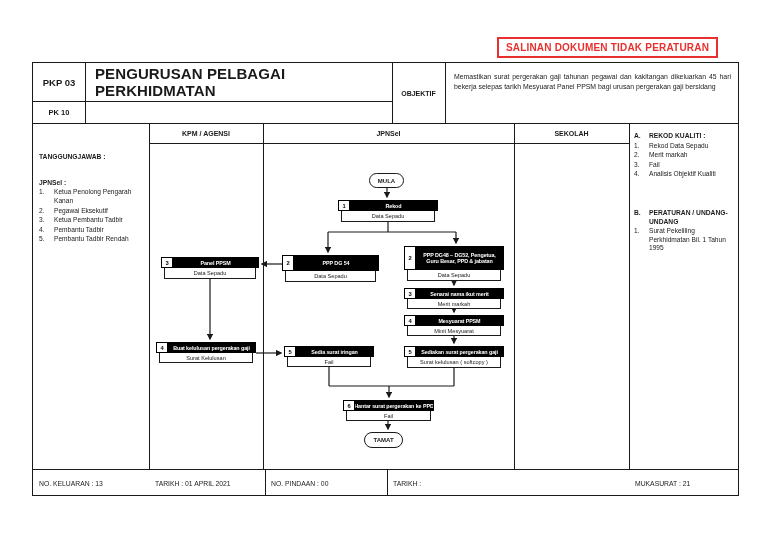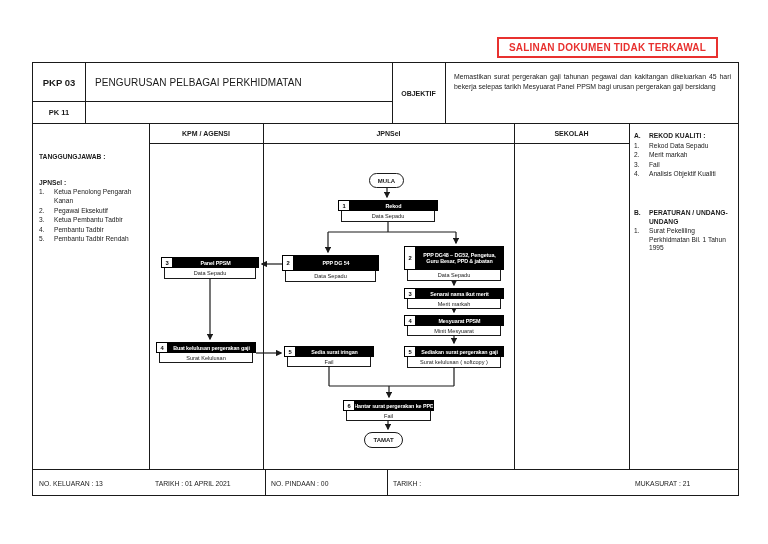--- a/index.html
+++ b/index.html
@@ -17,21 +17,21 @@
     border:1.4px solid #1a1a1a; background:#fff; }
 
   .hline { position:absolute; height:1px; background:#1a1a1a; }
   .vline { position:absolute; width:1px; background:#1a1a1a; }
 
   .cell { position:absolute; overflow:hidden; }
   .c-center { display:flex; align-items:center; justify-content:center; }
   .c-vcenter { display:flex; align-items:center; }
 
   .code { font-weight:bold; font-size:9.5px; }
-  .title-main { font-weight:normal; font-size:10px; letter-spacing:.1px; }
+  .title-main { font-weight:bold; font-size:15px; letter-spacing:.1px; }
   .code-sub { font-weight:bold; font-size:7.5px; }
   .title-sub { font-weight:bold; font-size:7.5px; }
   .obj-label { font-weight:bold; font-size:7px; }
   .obj-text { font-size:6.9px; line-height:1.45; text-align:justify; padding:9px 9px 0 9px; }
 
   .lane-head { font-weight:bold; font-size:7px; }
 
   .sidecol { font-size:6.6px; line-height:1.3; }
   .sc-head { font-weight:bold; font-size:6.7px; }
   .num-row { display:grid; grid-template-columns:13px 1fr; column-gap:2px; margin-top:1px; }
@@ -53,41 +53,41 @@
   .footer-cell { position:absolute; top:407px; height:27px; font-size:6.8px;
     display:flex; align-items:center; padding-left:6px; }
 
   svg.connectors { position:absolute; left:0; top:0; }
 </style>
 </head>
 <body>
 
 <div id="page">
 
-  <div class="stamp">SALINAN DOKUMEN TIDAK TERKAWAL</div>
+  <div class="stamp">SALINAN DOKUMEN TIDAK PERATURAN</div>
 
   <div class="frame">
 
     <div class="hline" style="top:38px;left:0;width:359px;"></div>
     <div class="hline" style="top:60px;left:0;width:705px;"></div>
     <div class="hline" style="top:80px;left:116px;width:480px;"></div>
     <div class="hline" style="top:406px;left:0;width:705px;"></div>
     <div class="vline" style="left:52px;top:0;height:60px;"></div>
     <div class="vline" style="left:359px;top:0;height:60px;"></div>
     <div class="vline" style="left:412px;top:0;height:60px;"></div>
     <div class="vline" style="left:116px;top:60px;height:346px;"></div>
     <div class="vline" style="left:230px;top:60px;height:346px;"></div>
     <div class="vline" style="left:481px;top:60px;height:346px;"></div>
     <div class="vline" style="left:596px;top:60px;height:346px;"></div>
     <div class="vline" style="left:232px;top:406px;height:27px;"></div>
     <div class="vline" style="left:354px;top:406px;height:27px;"></div>
 
     <div class="cell c-center code" style="left:0;top:0;width:52px;height:38px;">PKP 03</div>
     <div class="cell c-vcenter title-main" style="left:52px;top:0;width:307px;height:38px;padding-left:10px;">PENGURUSAN PELBAGAI PERKHIDMATAN</div>
-    <div class="cell c-center code-sub" style="left:0;top:38px;width:52px;height:22px;">PK 11</div>
+    <div class="cell c-center code-sub" style="left:0;top:38px;width:52px;height:22px;">PK 10</div>
     <div class="cell c-center obj-label" style="left:359px;top:0;width:53px;height:60px;">OBJEKTIF</div>
     <div class="cell obj-text" style="left:412px;top:0;width:295px;height:60px;">Memastikan surat pergerakan gaji tahunan pegawai dan kakitangan dikeluarkan 45 hari bekerja selepas tarikh Mesyuarat Panel PPSM bagi urusan pergerakan gaji bersidang</div>
 
     <div class="cell c-center lane-head" style="left:116px;top:60px;width:114px;height:20px;">KPM / AGENSI</div>
     <div class="cell c-center lane-head" style="left:230px;top:60px;width:251px;height:20px;">JPNSel</div>
     <div class="cell c-center lane-head" style="left:481px;top:60px;width:115px;height:20px;">SEKOLAH</div>
 
     <div class="cell sidecol" style="left:0;top:80px;width:116px;height:326px;padding:10px 5px 0 6px;">
       <div class="sc-head">TANGGUNGJAWAB :</div>
       <div class="sc-head" style="margin-top:17px;">JPNSel :</div>

